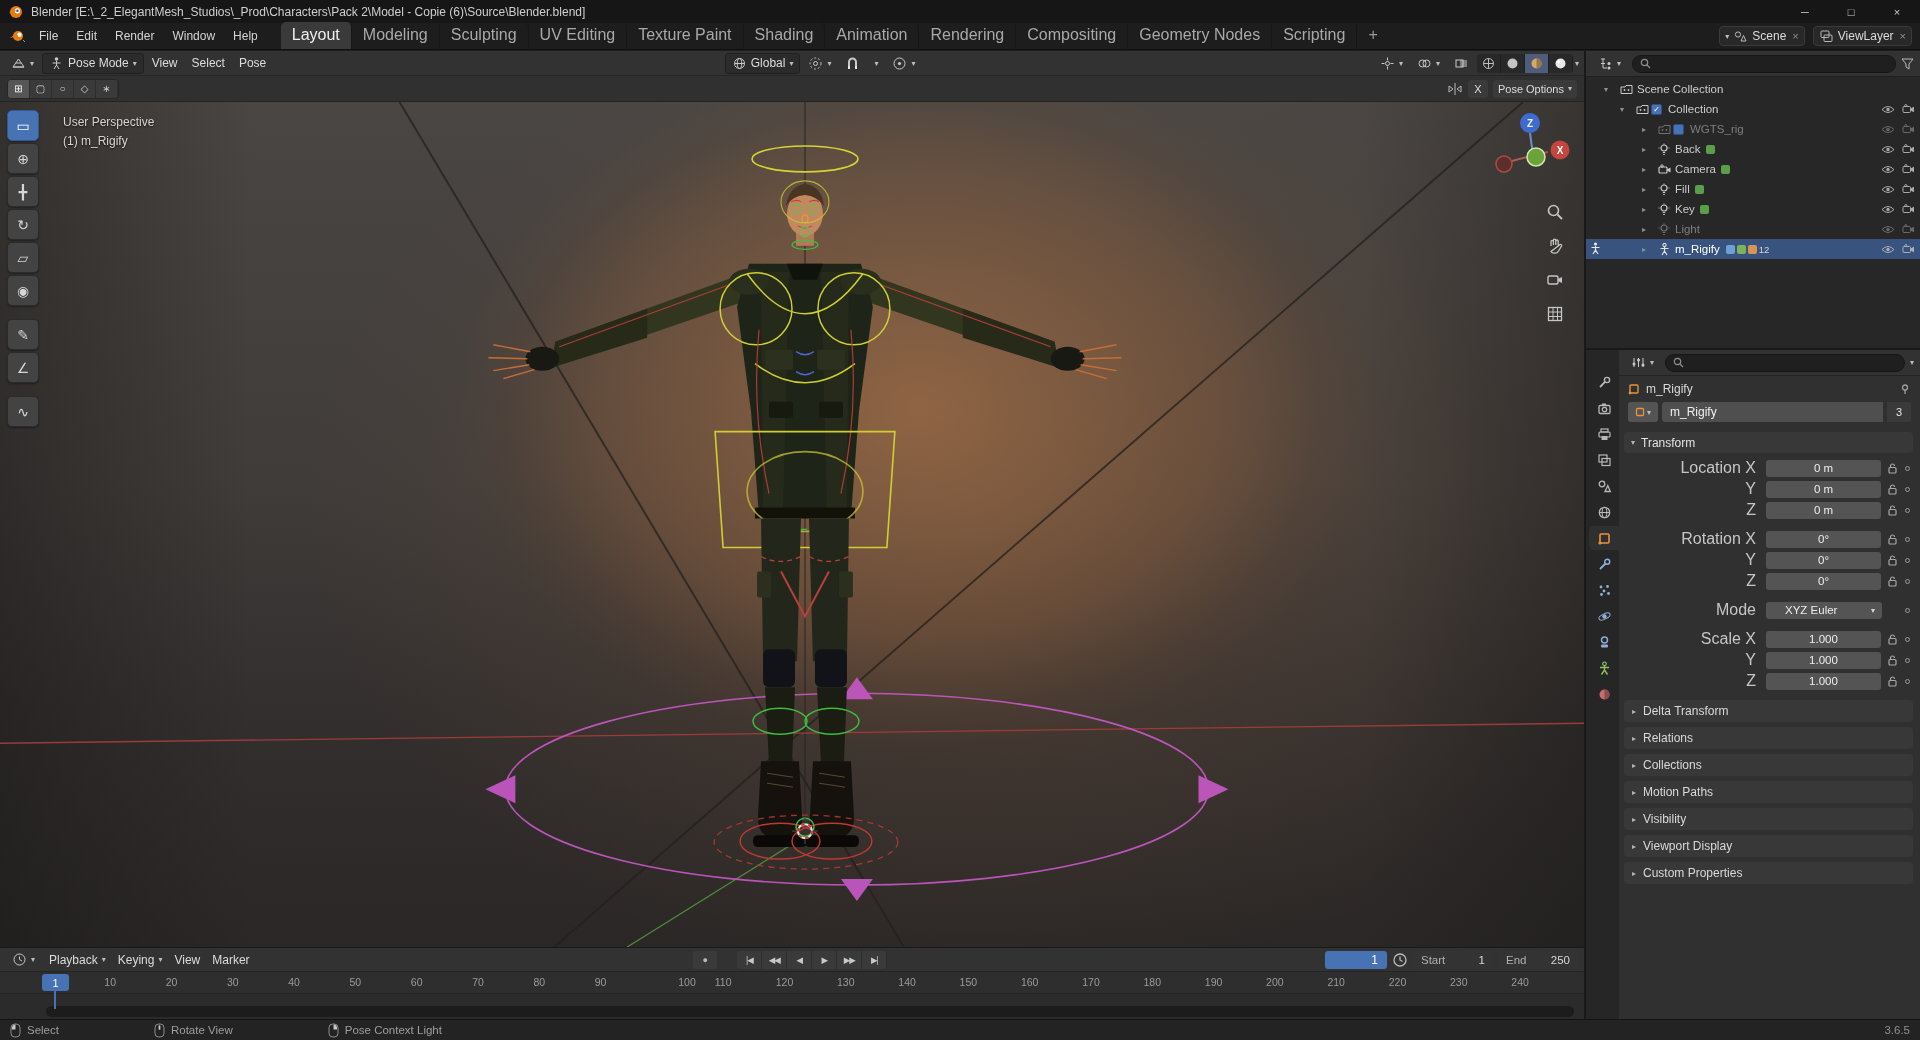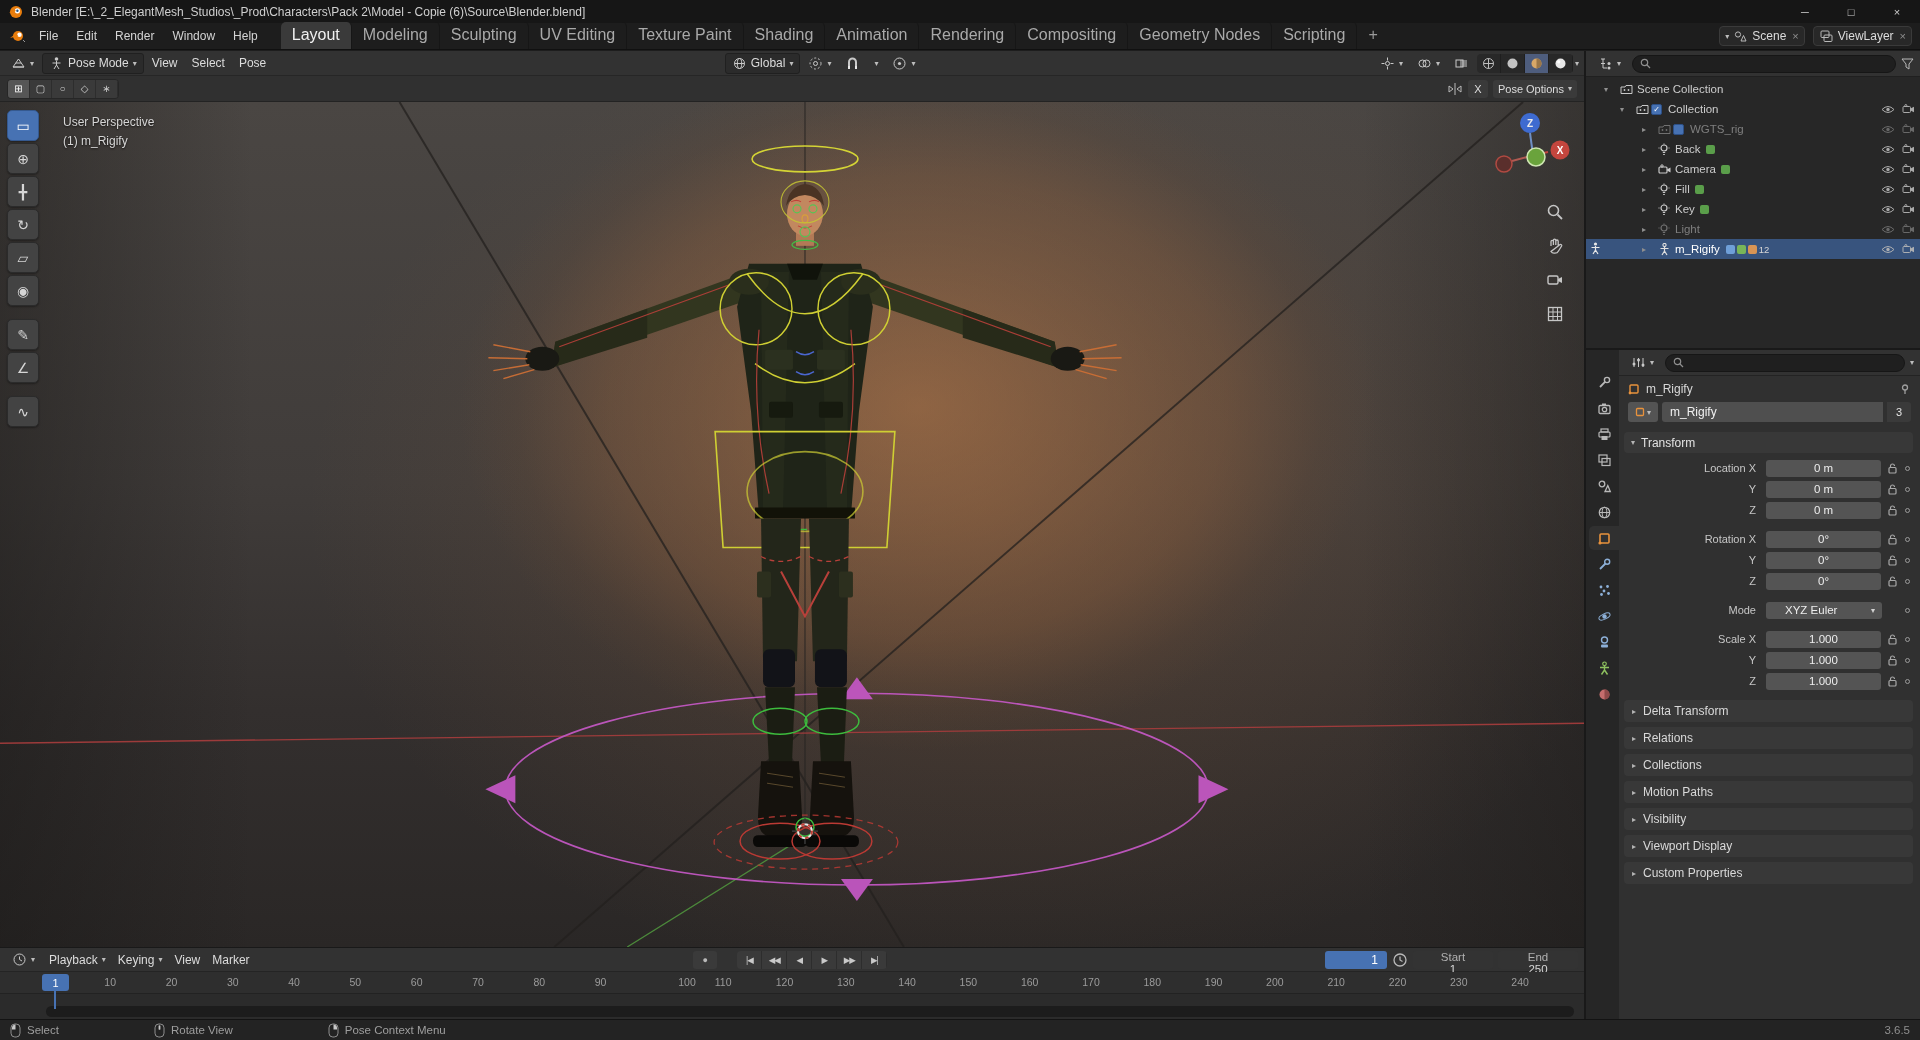--- a/index.html
+++ b/index.html
@@ -65,21 +65,21 @@
   .vp-side-btn { width:24px; height:24px; display:flex; align-items:center; justify-content:center; }
   
   .timeline { height:72px; background:#2b2b2b; display:flex; flex-direction:column; border-top:1px solid #191919; }
   .tl-header { height:24px; background:#323232; border-bottom:1px solid #242424; display:flex; align-items:center; padding:0 6px; gap:2px; font-size:12px; }
   .tl-menus { display:flex; }
   .pb-cluster { display:flex; border-radius:4px; overflow:hidden; margin-left:10px; }
   .pb-btn { width:25px; height:18px; background:#3a3a3a; border-right:1px solid #2d2d2d; color:#c9c9c9; font-size:8.5px; letter-spacing:-1px; display:flex; align-items:center; justify-content:center; }
   .rec-btn { width:24px; height:18px; background:#3a3a3a; border-radius:3px; color:#b9b9b9; font-size:9px; display:flex; align-items:center; justify-content:center; margin-left:auto; margin-right:8px; }
   .tl-right { margin-left:auto; display:flex; align-items:center; gap:5px; }
   .frame-field { width:62px; height:18px; background:#4772b3; border-radius:3px; color:#fff; font-size:12px; display:flex; align-items:center; justify-content:flex-end; padding-right:9px; }
-  .range-field { width:80px; height:18px; background:#333333; border-radius:3px; color:#d7d7d7; font-size:11.5px; display:flex; align-items:center; justify-content:space-between; padding:0 8px;flex-direction:column; }
+  .range-field { width:80px; height:18px; background:#333333; border-radius:3px; color:#d7d7d7; font-size:11.5px; display:flex; align-items:center; justify-content:space-between; padding:0 8px; }
   .range-field .lbl { color:#b0b0b0; }
   .tl-body { flex:1; position:relative; background:#2b2b2b; }
   .tl-ruler { position:absolute; top:0; left:0; right:0; height:22px; background:#2e2e2e; border-bottom:1px solid #222; }
   .tl-tick { position:absolute; top:4px; transform:translateX(-50%); font-size:10.5px; color:#9b9b9b; }
   .tl-scroll { position:absolute; left:46px; right:10px; bottom:2px; height:11px; background:#1c1c1c; border-radius:6px; }
   .playhead-pill { position:absolute; left:42px; top:2px; width:27px; height:17px; background:#4772b3; border-radius:3px; color:#fff; font-size:11px; display:flex; align-items:center; justify-content:center; z-index:2; }
   .playhead-line { position:absolute; left:54px; top:19px; width:2px; height:18px; background:#4772b3; z-index:1; }
   
   .right-panel { flex:1; display:flex; flex-direction:column; }
   .outliner { height:299px; background:#272727; border-bottom:2px solid #191919; display:flex; flex-direction:column; }
@@ -113,21 +113,21 @@
   .p-bread .sp { flex:1; }
   .p-name-row { display:flex; align-items:center; padding:1px 9px 7px; gap:4px; }
   .browse-btn { width:30px; height:20px; background:#545454; border-radius:3px; display:flex; align-items:center; justify-content:center; gap:2px; }
   .name-field { flex:1; height:20px; background:#4f4f4f; border-radius:3px 0 0 3px; color:#f0f0f0; font-size:12px; display:flex; align-items:center; padding:0 8px; }
   .users-badge { width:24px; height:20px; background:#3a3a3a; border-radius:0 3px 3px 0; color:#e4e4e4; font-size:11px; display:flex; align-items:center; justify-content:center; }
   .p-scroll { flex:1; padding:3px 7px 0 5px; }
   .panel-hdr { height:21px; display:flex; align-items:center; gap:6px; background:#383838; border-radius:4px; padding:0 7px; margin-bottom:5px; color:#e2e2e2; font-size:12px; }
   .panel-hdr .caret, .sec .caret { font-size:8px; color:#b5b5b5; }
   .prop-row { display:flex; align-items:center; height:20px; margin:1px 0; }
   .prop-row.gap { margin-top:9px; }
-  .prop-label { width:142px; text-align:right; color:#c6c6c6; font-size:11px; padding-right:10px; flex:none; }
+  .prop-label { width:142px; text-align:right; color:#c6c6c6; font-size:16px; padding-right:10px; flex:none; }
   .prop-field { flex:1; height:17px; background:#545454; border-radius:3px; color:#ededed; font-size:11.5px; display:flex; align-items:center; justify-content:center; }
   .hascaret .prop-field { justify-content:flex-start; padding-left:19px; }
   .prop-caret { width:16px; margin-left:-17px; z-index:1; text-align:center; font-size:8px; color:#d2d2d2; display:none; }
   .hascaret .prop-caret { display:block; }
   .prop-lock { width:15px; margin-left:4px; display:flex; justify-content:center; }
   .nolock .prop-lock { visibility:hidden; }
   .prop-dot { width:11px; margin-left:2px; display:flex; justify-content:center; }
   .prop-dot i { width:5px; height:5px; border:1px solid #9a9a9a; border-radius:50%; }
   .sections { margin-top:9px; }
   .sec { height:22px; background:#383838; border-radius:4px; display:flex; align-items:center; gap:7px; padding:0 8px; margin-bottom:5px; color:#d9d9d9; font-size:12px; }
@@ -1283,17 +1283,17 @@
         </svg>
 
         <span>Rotate View</span>
       </span>
       <span class="sb-item">
 
         <svg width="11" height="15" viewBox="0 0 11 15">
           <rect x="1" y="1" width="9" height="13" rx="3.8" fill="none" stroke="#8f8f8f"></rect>
           <path d="M5.5,1.5 Q9,1.8 9,5 L9,6.5 L5.5,6.5 Z" fill="#c8c8c8"></path>
         </svg>
-        <span>Pose Context Menu</span>
+        <span>Pose Context Light</span>
       </span>
     <span class="sb-version">3.6.5</span>
   </div>
 </div>
 
 </body></html>

